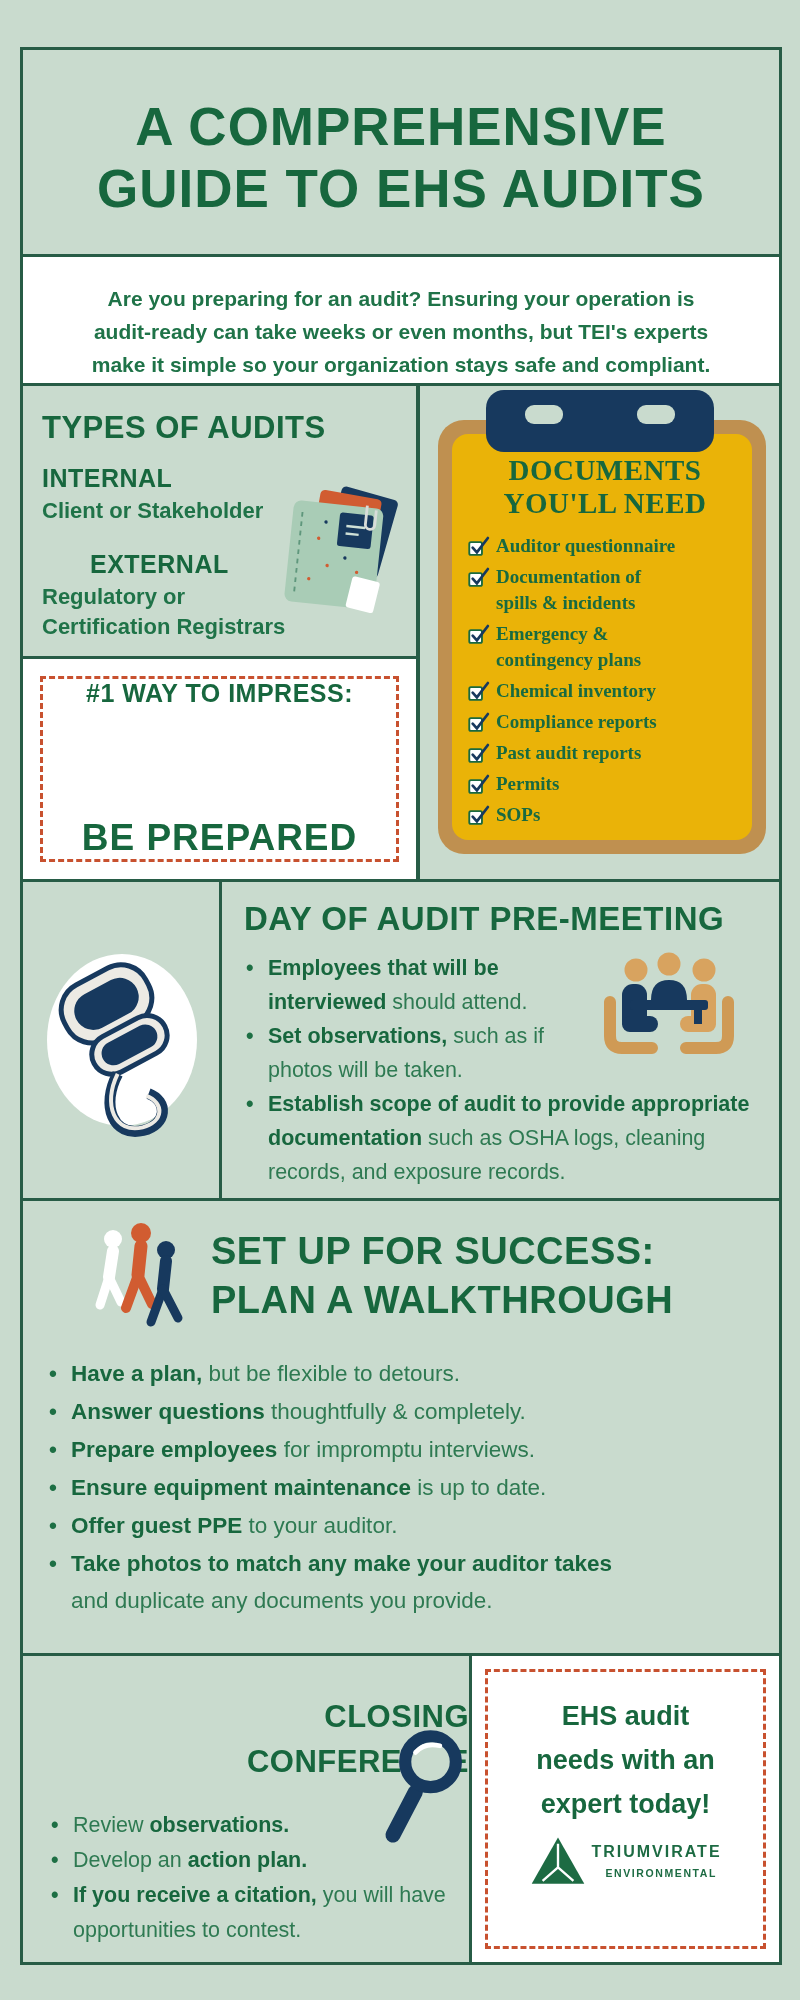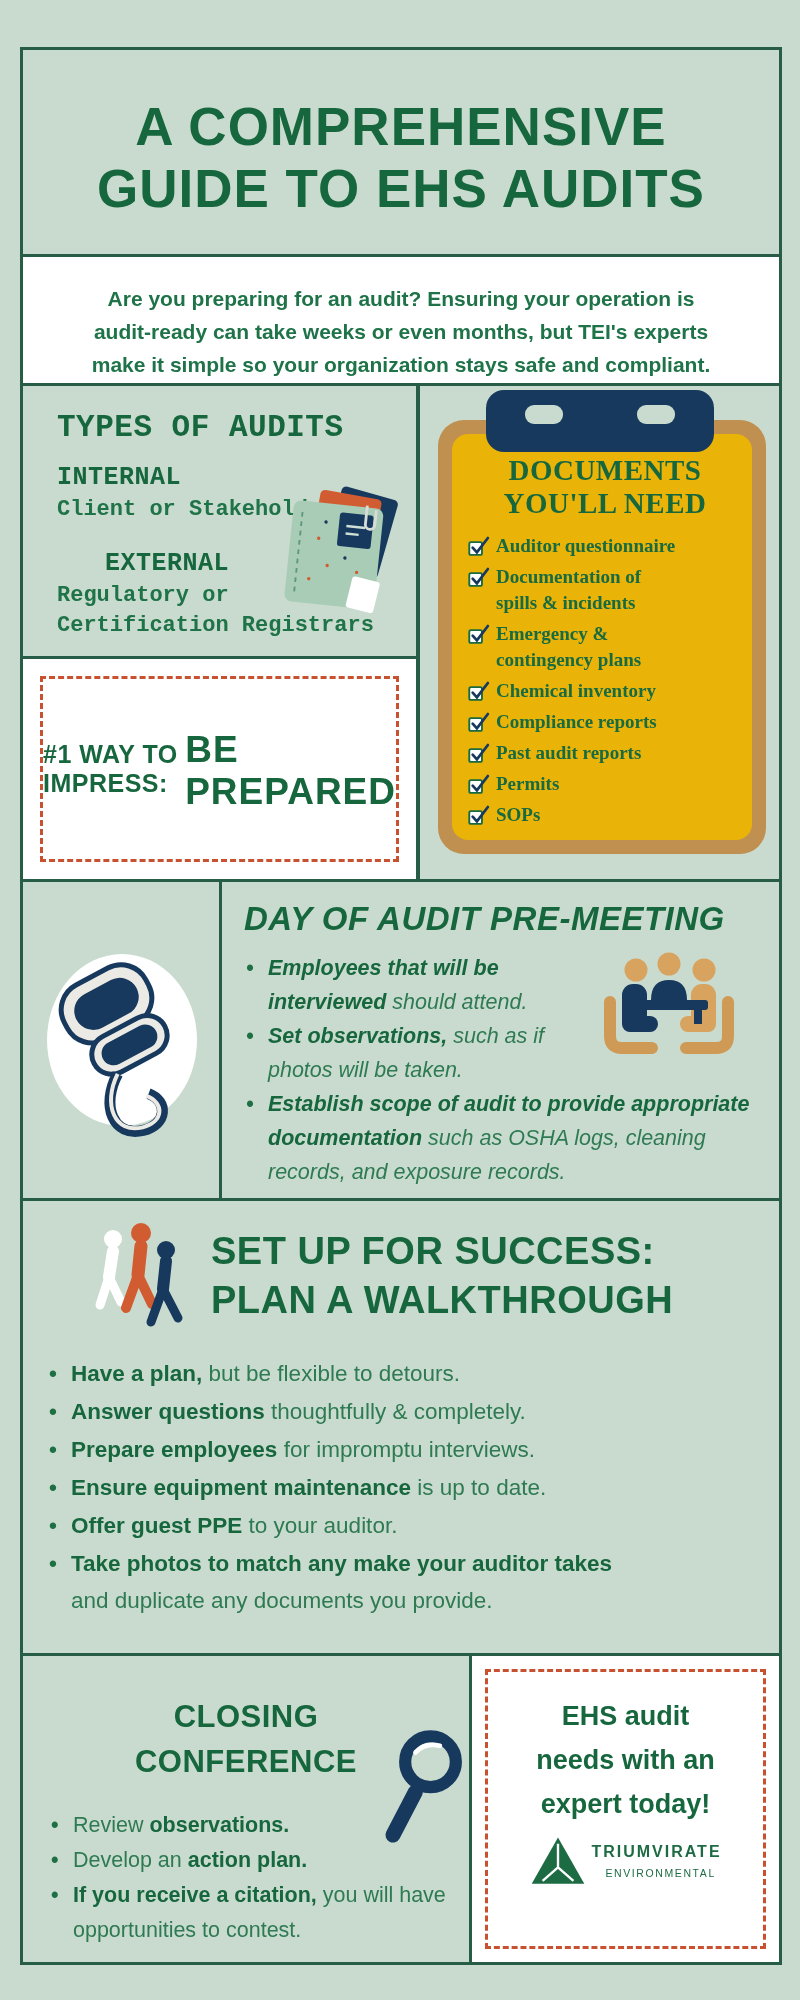--- a/index.html
+++ b/index.html
@@ -13,50 +13,50 @@
   
   #cell-title{left:20px;top:47px;width:762px;height:219px;}
   .title{padding-top:46px;text-align:center;font-size:53px;line-height:62px;font-weight:800;letter-spacing:1px;color:#17673e;}
 
   
   #cell-intro{left:20px;top:254px;width:762px;height:132px;}
   .intro{padding-top:25px;text-align:center;font-size:21px;line-height:33px;font-weight:700;color:#1f7348;}
 
   
   #cell-types{left:20px;top:383px;width:399px;height:276px;}
-  .types-pad{padding:24px 0 0 34px;position:relative;height:100%;box-sizing:border-box;font-family:Liberation Mono, monospace;}
+  .types-pad{padding:24px 0 0 19px;position:relative;height:100%;box-sizing:border-box;}
   .types-h{font-size:31px;font-weight:800;letter-spacing:.5px;}
   .sub-h{font-size:25px;font-weight:800;letter-spacing:.5px;margin-top:18px;}
   .sub-d{font-size:22px;font-weight:600;color:#1f7348;margin-top:3px;line-height:30px;}
   .folder-wrap{position:absolute;right:14px;top:96px;width:122px;height:136px;}
 
   
   #cell-impress{left:20px;top:656px;width:399px;height:226px;}
-  .dash-box{position:absolute;left:17px;top:17px;right:17px;bottom:17px;border:3px dashed #c8512f;display:flex;flex-direction:row;align-items:center;justify-content:space-between;}
+  .dash-box{position:absolute;left:17px;top:17px;right:17px;bottom:17px;border:3px dashed #c8512f;display:flex;flex-direction:column;align-items:center;justify-content:space-between;}
   .impress-1{font-size:25px;font-weight:800;letter-spacing:.5px;color:#17673e;}
   .impress-2{font-size:37px;font-weight:800;letter-spacing:1px;color:#17673e;margin-top:4px;}
 
   
   #cell-docs{left:417px;top:383px;width:365px;height:499px;}
   .clip{position:absolute;left:50%;transform:translateX(-50%);top:4px;width:228px;height:62px;background:#17395e;border-radius:18px;}
   .notch{position:absolute;top:15px;width:38px;height:19px;border-radius:9px;background:#c9dbce;}
   .notch.n1{left:39px;} .notch.n2{left:151px;}
   .board{position:absolute;left:18px;top:34px;width:328px;height:434px;background:#bf9050;border-radius:26px;}
   .board-in{position:absolute;left:14px;top:14px;right:14px;bottom:14px;background:#eab308;border-radius:16px;padding:20px 10px 0 16px;box-sizing:border-box;font-family:Liberation Serif, serif;}
   .docs-h{text-align:center;font-size:29px;line-height:33px;font-weight:800;color:#17673e;letter-spacing:.5px;}
   .chk-list{list-style:none;margin:13px 0 0 0;padding:0;}
   .chk-list li{display:flex;gap:6px;font-size:19px;line-height:26px;font-weight:700;color:#186a40;margin-bottom:5px;}
   .chk-list svg{flex-shrink:0;margin-top:2px;}
 
   
   #cell-premeet-l{left:20px;top:879px;width:202px;height:322px;}
   .blob{position:absolute;left:24px;top:72px;width:150px;height:172px;background:#ffffff;border-radius:50%;}
   .goggles{position:absolute;left:30px;top:55px;}
   #cell-premeet-r{left:219px;top:879px;width:563px;height:322px;}
-  .pm-pad{padding:18px 0 0 22px;position:relative;height:100%;box-sizing:border-box;font-style:italic;}
+  .pm-pad{padding:18px 0 0 22px;position:relative;height:100%;box-sizing:border-box;}
   .pm-h{font-size:33px;font-weight:800;letter-spacing:.5px;color:#17673e;}
   .blist{list-style:none;margin:0;padding:0;}
   .blist li{position:relative;padding-left:24px;}
   .blist li::before{content:"\2022";position:absolute;left:2px;color:#1d6f44;font-weight:700;}
   .pm-list{margin-top:13px;font-size:21.5px;line-height:34px;color:#2e7a52;font-weight:500;}
   .pm-list li.w1{max-width:345px;}
   .pm-list li.w2{max-width:290px;}
   .pm-list li.w3{max-width:500px;}
   .meeting{position:absolute;left:372px;top:58px;}
 
@@ -64,33 +64,33 @@
   #cell-walk{left:20px;top:1198px;width:762px;height:458px;}
   .walk-head{position:relative;padding-top:26px;}
   .walk-icon{position:absolute;left:70px;top:22px;}
   .walk-h{margin-left:188px;font-size:38px;line-height:49px;font-weight:800;letter-spacing:.5px;color:#17673e;}
   .walk-list{margin:30px 0 0 24px;font-size:22.5px;line-height:37px;color:#2e7a52;font-weight:500;}
   .walk-list li{margin-bottom:1px;max-width:640px;}
   .walk-list li.w7{max-width:575px;}
 
   
   #cell-closing{left:20px;top:1653px;width:452px;height:312px;}
-  .cl-h{margin-top:38px;text-align:center;font-size:31px;line-height:45px;font-weight:800;letter-spacing:.5px;color:#17673e;}
+  .cl-h{margin-top:38px;text-align:right;font-size:31px;line-height:45px;font-weight:800;letter-spacing:.5px;color:#17673e;}
   .cl-list{margin:24px 0 0 26px;font-size:21.5px;line-height:35px;color:#2e7a52;font-weight:500;}
   .cl-list li{max-width:400px;}
   .magnifier{position:absolute;left:352px;top:72px;}
 
   
   #cell-cta{left:469px;top:1653px;width:313px;height:312px;}
   .cta-dash{position:absolute;left:13px;top:13px;right:13px;bottom:13px;border:3px dashed #c8512f;text-align:center;}
   .cta-text{margin-top:22px;font-size:27px;line-height:44px;font-weight:700;color:#17673e;}
   .logo-row{display:flex;align-items:center;justify-content:center;margin-top:8px;}
   .logo-txt{text-align:left;margin-left:4px;}
   .logo-name{font-size:16px;font-weight:700;letter-spacing:2px;color:#1d6b43;}
-  .logo-sub{font-size:10.5px;font-weight:400;letter-spacing:1.6px;color:#1d6b43;margin-left:14px;margin-top:6px;}
+  .logo-sub{font-size:10.5px;font-weight:700;letter-spacing:1.6px;color:#1d6b43;margin-left:14px;margin-top:6px;}
 </style>
 </head>
 <body>
 
 <div class="canvas">
 
   <div class="cell" id="cell-title">
     <div class="title">
       <div>A COMPREHENSIVE</div>
       <div>GUIDE TO EHS AUDITS</div>

